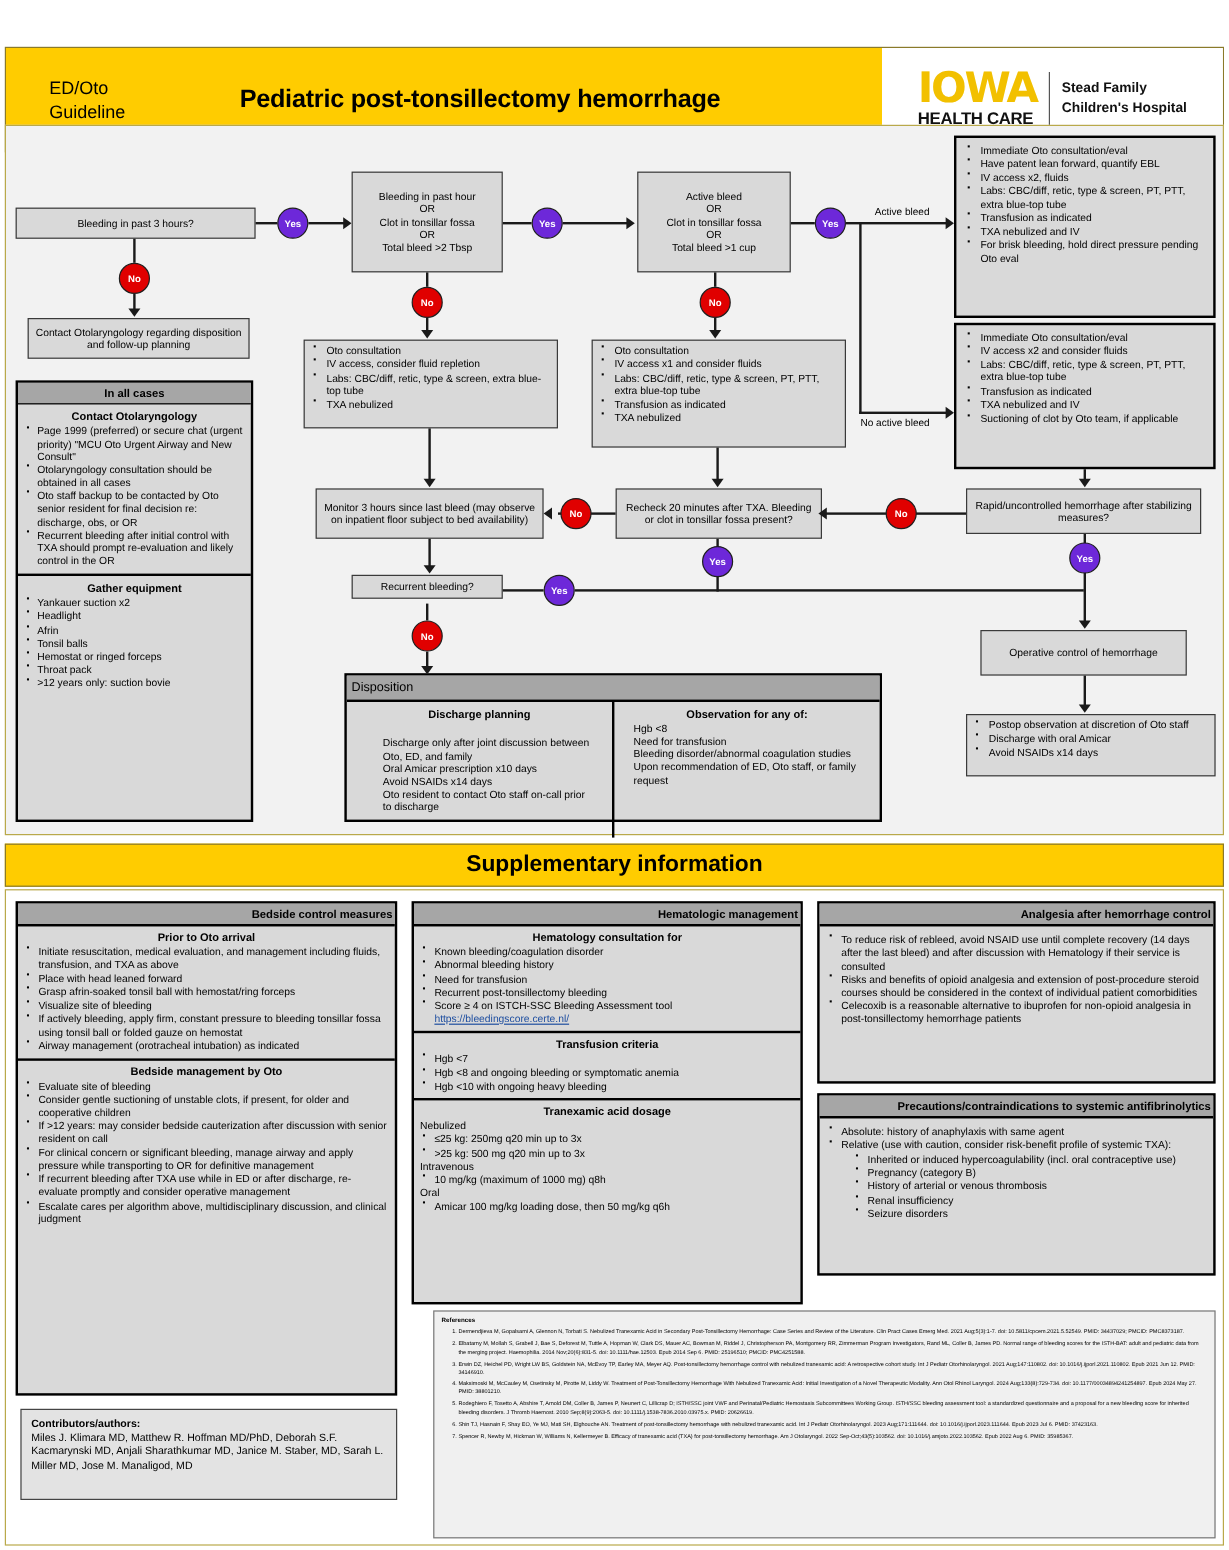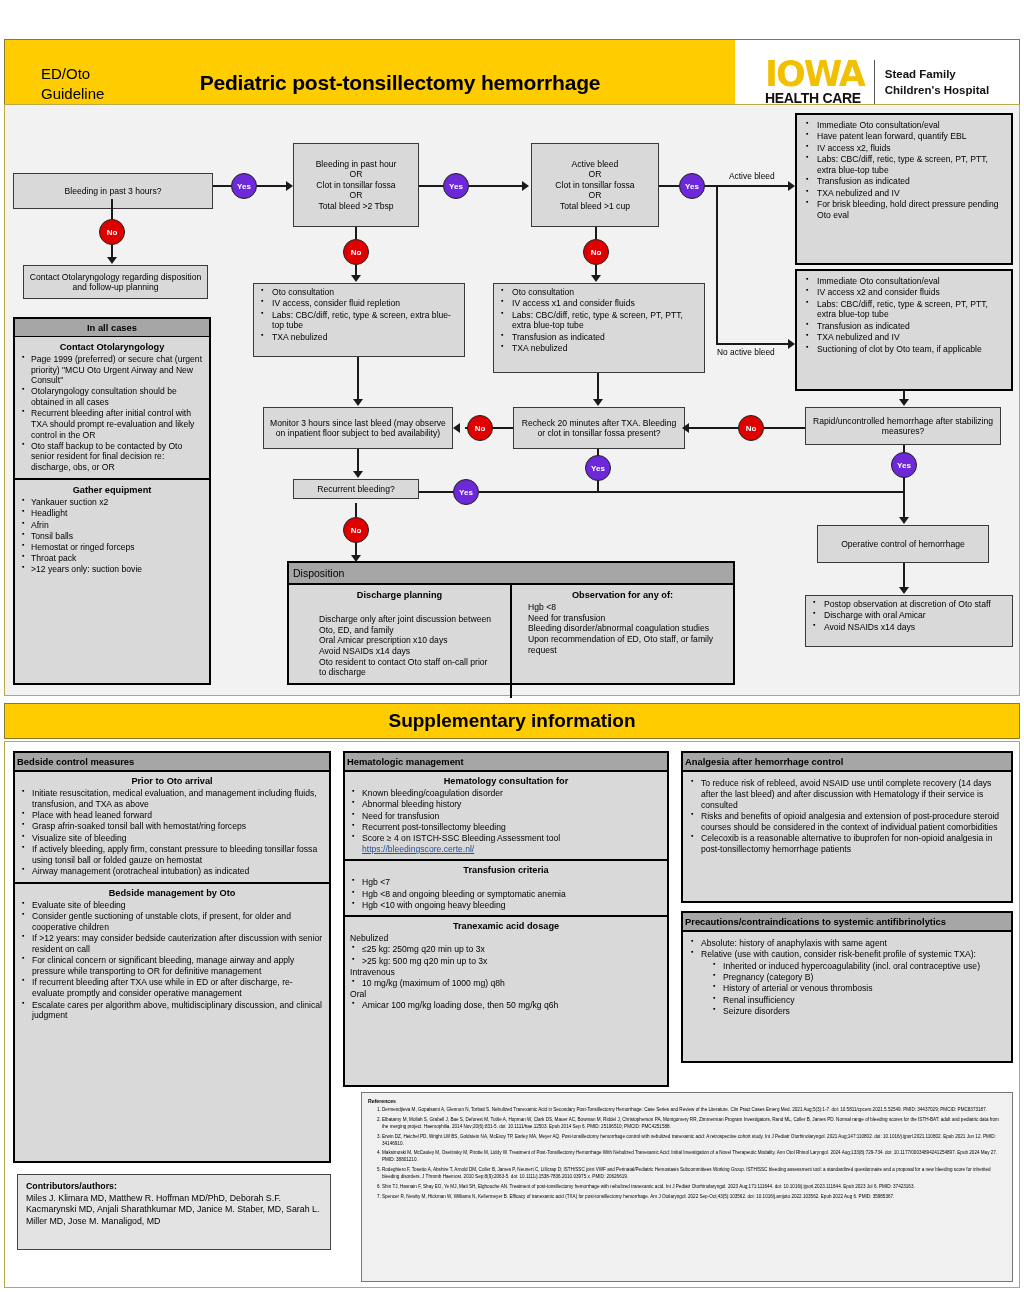--- a/index.html
+++ b/index.html
@@ -79,21 +79,21 @@
   
   .supp-band { position:absolute; left:4px; top:703px; width:1016px; height:36px;
                background:#ffcc00; border:1px solid #8a7a2a;
                display:flex; align-items:center; justify-content:center;
                font-size:19px; font-weight:bold; }
 
   .supp-wrap { position:absolute; left:4px; top:741px; width:1016px; height:547px;
                border:1px solid #b9a94a; background:#fff; }
 
   .sbox { position:absolute; border:2px solid #000; background:#d9d9d9; }
-  .sbox-hd { background:#a6a6a6; text-align:left; font-size:9.4px; font-weight:bold;
+  .sbox-hd { background:#a6a6a6; text-align:right; font-size:9.4px; font-weight:bold;
              padding:3px 2px; border-bottom:2px solid #000; }
   .sbox-sec { border-top:2px solid #000; padding:3px 5px 4px 5px; }
   .sbox-sec.first { border-top:none; }
   .sbox ul { margin:0; padding:0 0 0 12px; list-style:none; font-size:8.6px; line-height:1.26; }
   .sbox li { position:relative; margin-bottom:0.5px; }
   .sbox li:before { content:"\25AA"; position:absolute; left:-10px; top:-1px; font-size:7px; }
   .sbox ul ul { padding-left:22px; margin-top:0.5px; }
   .sbox .lbl { font-size:8.6px; line-height:1.26; }
   .lnk { color:#1f4fa0; text-decoration:underline;text-align:center; }
 
@@ -125,21 +125,21 @@
         <div class="iowa-hc">HEALTH CARE</div>
       </div>
       <div class="logo-div"></div>
       <div class="stead" style="white-space:pre-line">Stead Family
 Children's Hospital</div>
     </div>
   </div>
 
   <div class="algo">
 
-    <div class="node ctr" style="left:8px; top:68px; width:200px; height:36px;">
+    <div class="node ctr" style="left:8px; top:68px; width:200px; height:26px;">
       <span>Bleeding in past 3 hours?</span>
     </div>
 
     <div class="lnv ln" style="left:106px; top:94px; height:20px;"></div>
     <div class="bub no" style="left:94px; top:114px;">
       <span>No</span>
     </div>
     <div class="lnv ln" style="left:106px; top:140px; height:14px;"></div>
     <div class="arr dn" style="left:102px; top:152px;"></div>
 
@@ -326,22 +326,22 @@
     <div class="lnv ln" style="left:350px; top:438px; height:14px;"></div>
     <div class="arr dn" style="left:346px; top:450px;"></div>
 
     <div class="panel" style="left:8px; top:212px; width:198px; height:368px;">
       <div class="panel-hd">In all cases</div>
       <div class="panel-sec" style="border-top:none;">
         <div class="sec-ttl">Contact Otolaryngology</div>
         <ul>
           <li>Page 1999 (preferred) or secure chat (urgent priority) "MCU Oto Urgent Airway and New Consult"</li>
           <li>Otolaryngology consultation should be obtained in all cases</li>
+          <li>Oto staff backup to be contacted by Oto senior resident for final decision re: discharge, obs, or OR</li>
           <li>Recurrent bleeding after initial control with TXA should prompt re-evaluation and likely control in the OR</li>
-          <li>Oto staff backup to be contacted by Oto senior resident for final decision re: discharge, obs, or OR</li>
         </ul>
       </div>
       <div class="panel-sec">
         <div class="sec-ttl">Gather equipment</div>
         <ul>
           <li>Yankauer suction x2</li>
           <li>Headlight</li>
           <li>Afrin</li>
           <li>Tonsil balls</li>
           <li>Hemostat or ringed forceps</li>

